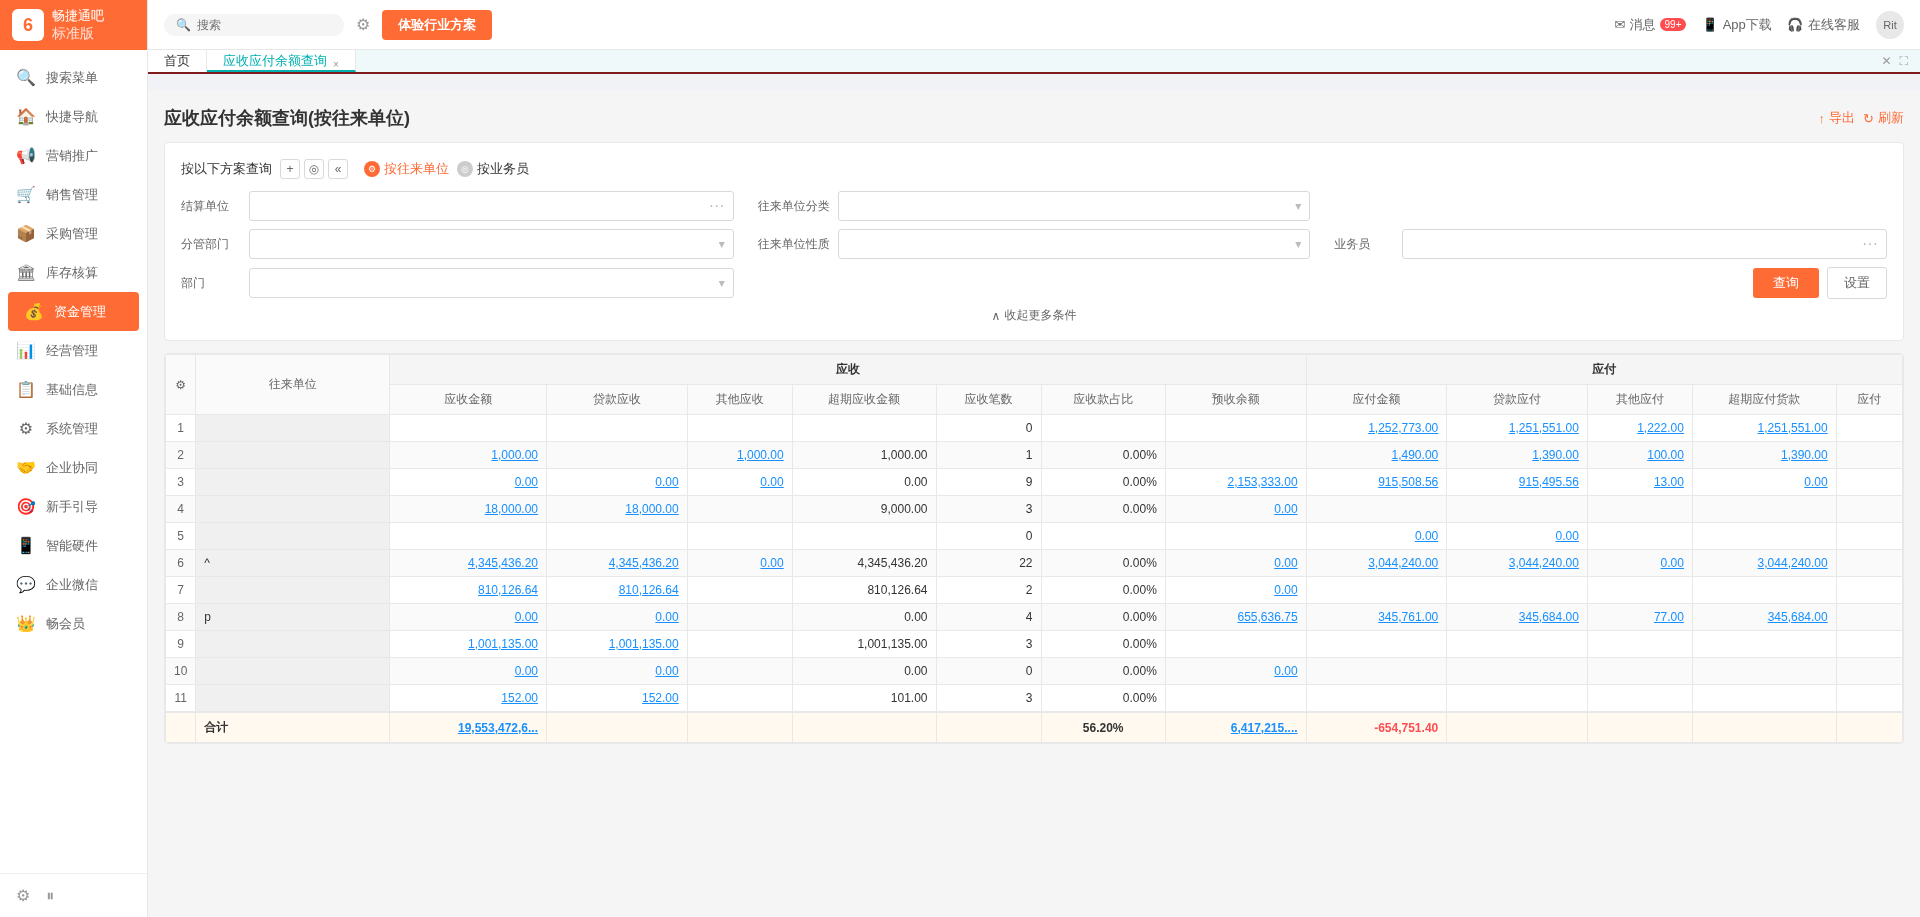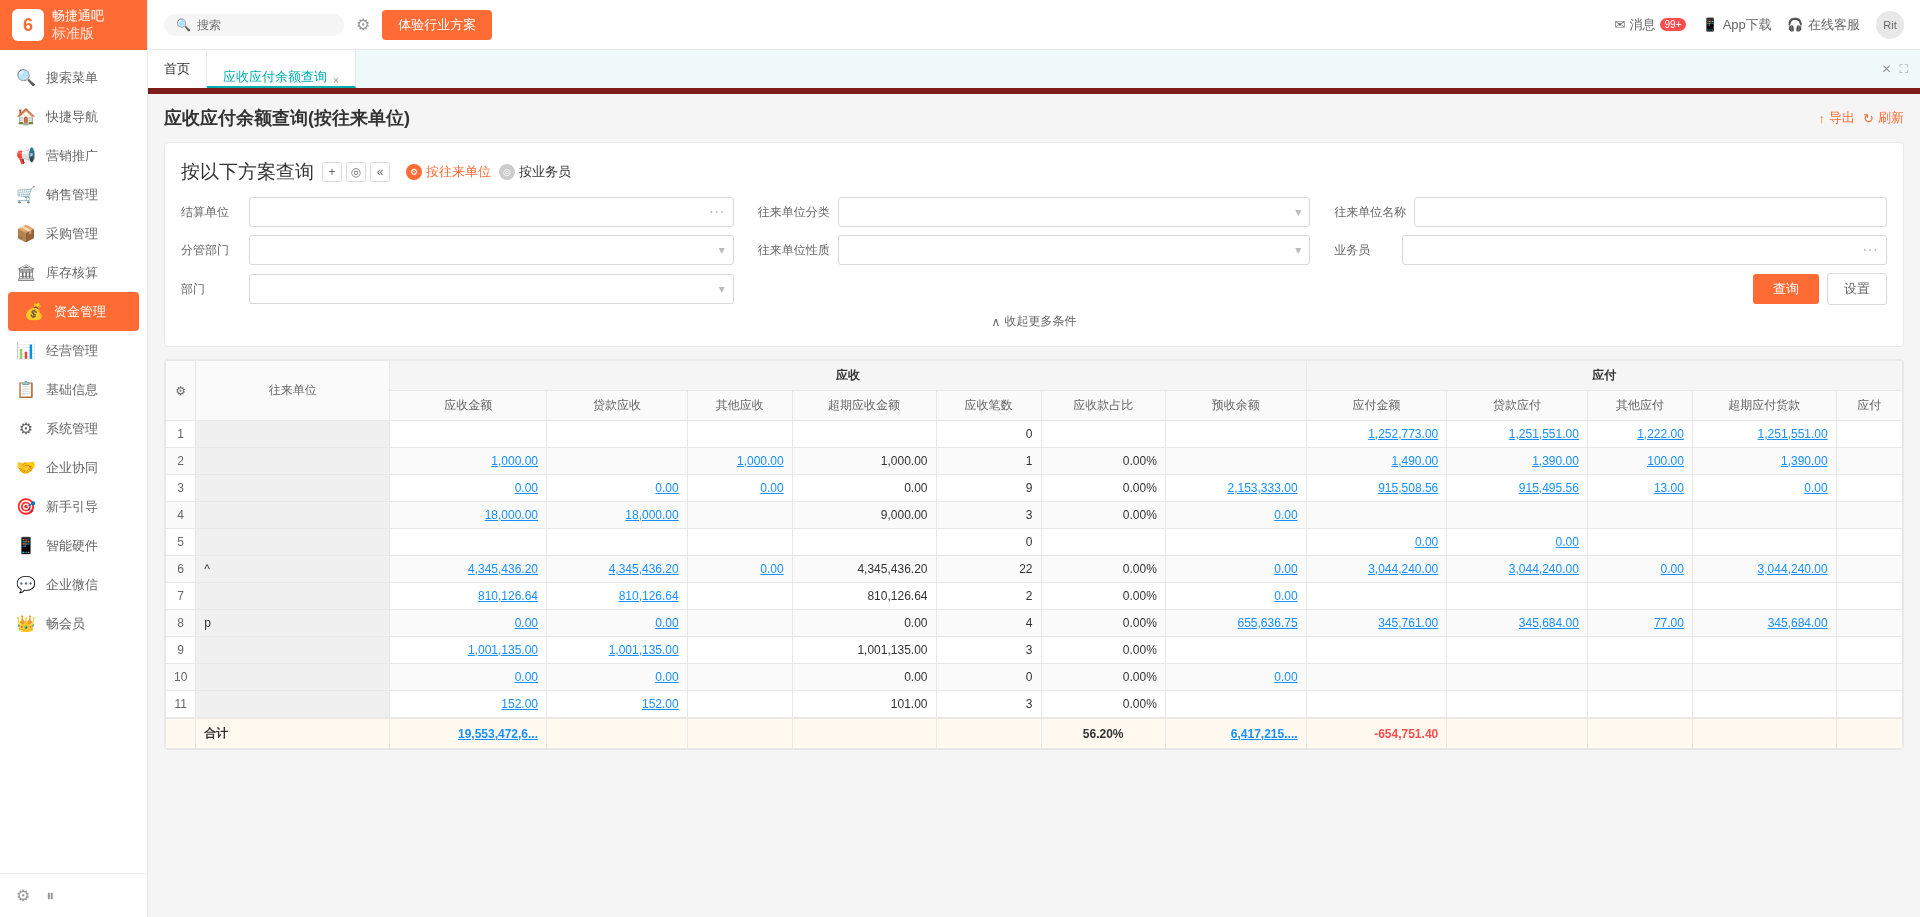--- a/index.html
+++ b/index.html
@@ -43,37 +43,37 @@
     .header-search {
       background: #f5f5f5; border-radius: 16px; padding: 4px 12px;
       display: flex; align-items: center; gap: 6px; min-width: 180px;
     }
     .header-search input {
       border: none; background: transparent; outline: none; font-size: 12px; color: #999; width: 120px;
     }
     .header-gear { color: #999; cursor: pointer; font-size: 16px; }
     .header-btn-trial {
       background: #ff6b35; color: #fff; border: none; border-radius: 4px;
-      padding: 6px 16px; font-size: 13px; cursor: pointer;
+      padding: 6px 16px; font-size: 13px; cursor: pointer; font-weight: bold;
     }
     .header-actions { display: flex; align-items: center; gap: 16px; margin-left: auto; }
     .header-action-item { display: flex; align-items: center; gap: 4px; color: #666; cursor: pointer; font-size: 13px; }
     .badge {
       background: #ff4d4f; color: #fff; border-radius: 10px;
       padding: 1px 5px; font-size: 10px; min-width: 18px; text-align: center;
     }
     .user-avatar {
       width: 28px; height: 28px; background: #e8e8e8; border-radius: 50%;
       display: flex; align-items: center; justify-content: center; font-size: 11px; color: #666;
     }
 
     
     .tab-bar {
-      position: fixed; left: 148px; top: 50px; right: 0; height: 44px;
-      background: #f0f9f9; border-bottom: 6px solid #7f1d1d; z-index: 98;
+      position: fixed; left: 148px; top: 50px; right: 0; height: 24px;
+      background: #f0f9f9; border-bottom: 2px solid #7f1d1d; z-index: 98;
       display: flex; align-items: stretch;
     }
     .tab-item {
       display: flex; align-items: center; padding: 0 16px; gap: 6px;
       cursor: pointer; font-size: 13px; color: #666; border-right: 1px solid #e8e8e8;
     }
     .tab-item.home { background: #fff; color: #333; }
     .tab-item.active { background: #fff; color: #00b0b0; border-bottom: 2px solid #00b0b0; align-items: flex-end; }
     .tab-close { color: #999; font-size: 10px; }
     .tab-actions { margin-left: auto; display: flex; align-items: center; padding: 0 12px; gap: 8px; }
@@ -96,21 +96,21 @@
       display: flex; align-items: center; gap: 4px;
       color: #ff6b35; cursor: pointer; font-size: 13px; background: none; border: none;
     }
 
     
     .search-panel {
       background: #fff; border-radius: 4px; padding: 16px; margin-bottom: 12px;
       border: 1px solid #e8e8e8;
     }
     .search-top { display: flex; align-items: center; gap: 8px; margin-bottom: 12px; }
-    .search-scheme-label { color: #333; font-size: 19px; }
+    .search-scheme-label { color: #333; font-size: 13px; }
     .search-scheme-actions { display: flex; align-items: center; gap: 4px; }
     .scheme-btn {
       width: 20px; height: 20px; border: 1px solid #d9d9d9; border-radius: 3px;
       display: flex; align-items: center; justify-content: center; cursor: pointer; color: #666; font-size: 12px;
     }
     .scheme-options { display: flex; gap: 8px; margin-left: 8px; }
     .scheme-option {
       display: flex; align-items: center; gap: 4px; cursor: pointer; font-size: 13px;
     }
     .scheme-option.active { color: #ff6b35; }
@@ -344,26 +344,20 @@
           <div class="field-input">
             <span></span>
             <span class="field-input-dots">···</span>
           </div>
         </div>
         <div class="search-field">
           <span class="field-label">往来单位分类</span>
           <div class="field-input">
             <span></span>
             <span class="field-input-arrow">▾</span>
-          </div>
-        </div>
-        <div class="search-field">
-          <span class="field-label">往来单位名称</span>
-          <div class="field-input">
-            <span></span>
           </div>
         </div>
       </div>
 
       <div class="search-row">
         <div class="search-field">
           <span class="field-label">分管部门</span>
           <div class="field-input">
             <span></span>
             <span class="field-input-arrow">▾</span>

